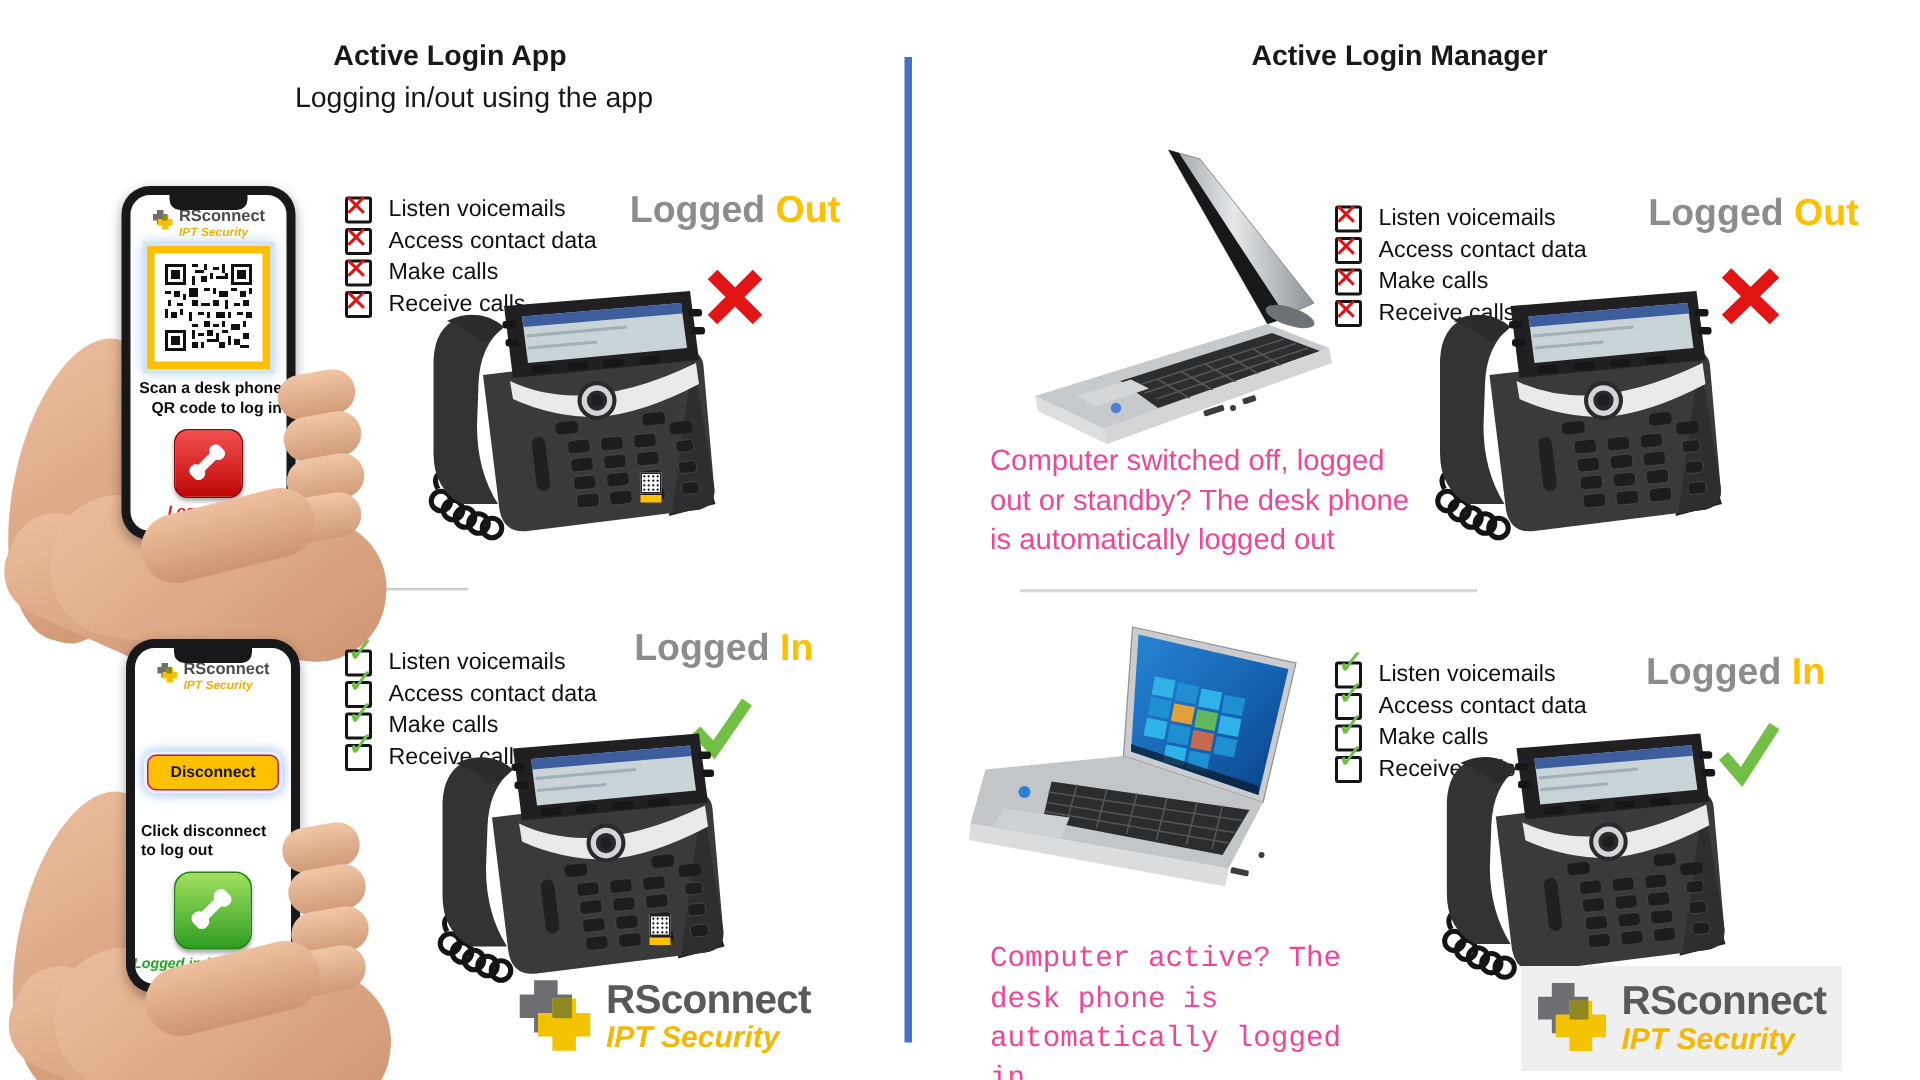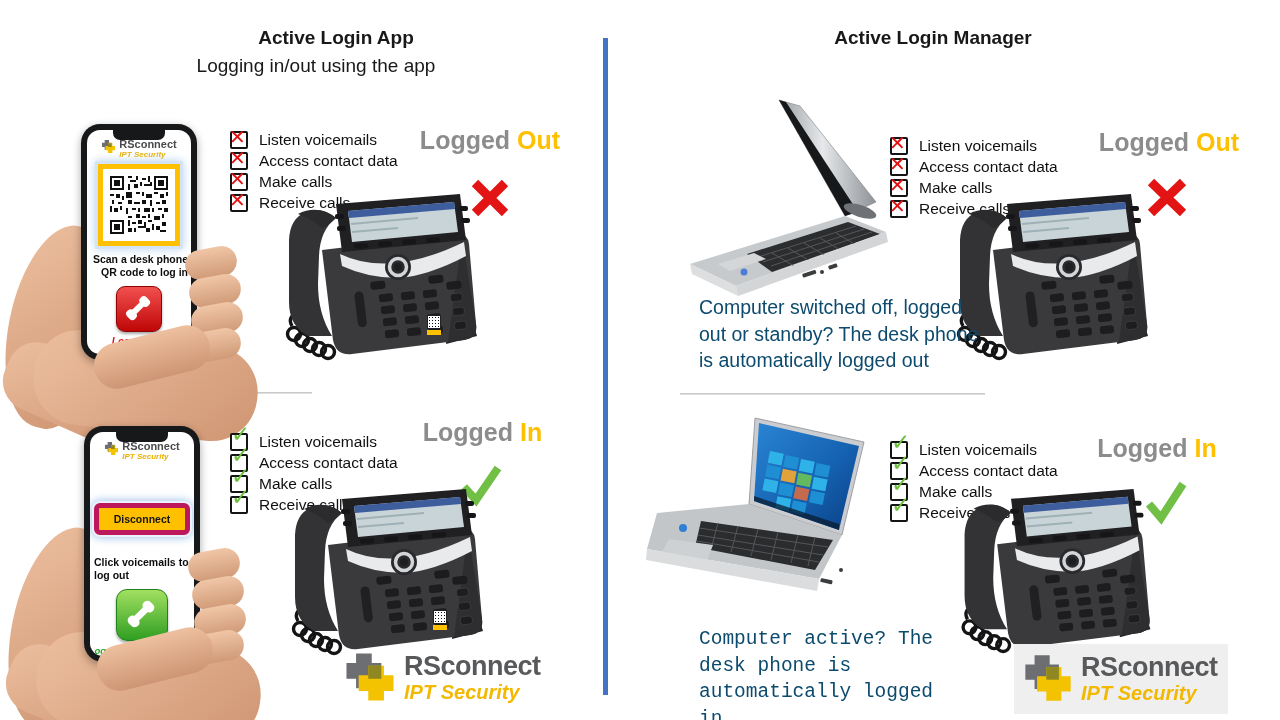--- a/index.html
+++ b/index.html
@@ -54,36 +54,36 @@
            box-shadow:0 0 0 3px #d4e4f5,0 0 9px 3px #b7d2ee;display:flex;align-items:center;justify-content:center;}
   .pcap{margin-top:7px;width:98px;font-size:10.5px;font-weight:bold;line-height:1.25;text-align:right;color:#0d0d0d;}
   .pcap.left{text-align:left;width:96px;}
   .appicon{margin-top:6px;width:44px;height:44px;border-radius:9px;display:flex;align-items:center;justify-content:center;
            box-shadow:0 2px 3px rgba(0,0,0,.35);}
   .appicon.red{background:linear-gradient(180deg,#f25050,#bf0606);border:1px solid #8e0404;}
   .appicon.green{width:50px;height:50px;background:linear-gradient(180deg,#a2e060,#2f9e22);border:1px solid #23811a;border-radius:11px;}
   .pstatus{margin-top:4px;font-size:10px;font-weight:bold;font-style:italic;}
   .pstatus.red{color:#e01414;}
   .pstatus.green{color:#1fa31c;font-size:9.5px;white-space:nowrap;}
-  .disc-btn{margin-top:42px;width:86px;height:22px;background:#ffc000;border:5px solid #be185d;border-radius:6px;
+  .disc-btn{margin-top:42px;width:86px;height:22px;background:#ffc000;border:1px solid #be185d;border-radius:6px;
             display:flex;align-items:center;justify-content:center;font-size:10.5px;font-weight:bold;color:#151515;
             box-shadow:0 0 0 2px #eaf1fa,0 0 8px 3px #a5c6ec;}
   .spacer16{height:14px;}
 
   
   .bigmark svg{display:block;}
 
   
   .sticker{width:14px;height:19px;z-index:6;}
   .sticker .sq{width:12px;height:12px;background:#fff;border:1px solid #222;
      background-image:radial-gradient(#111 34%,transparent 36%);background-size:3px 3px;}
   .sticker .bar{width:14px;height:5px;background:#ffc000;margin-top:1px;}
 
   
-  .caption{font-size:19.5px;line-height:1.37;color:#0c4a6e;margin-left:39px;}
+  .caption{font-size:19.5px;line-height:1.37;color:#ec4899;}
 
   
   .logo{display:flex;align-items:center;gap:7px;}
   .logo .col{display:flex;flex-direction:column;}
   .logo-name{font-size:27px;font-weight:bold;color:#58595b;letter-spacing:-0.5px;line-height:1;}
   .logo-sub{font-size:20px;font-weight:bold;font-style:italic;color:#f3b800;line-height:1;margin-top:2px;}
   .logo-bg{background:#efefef;padding:6px 10px 8px 8px;}
 </style>
 </head>
 <body>
@@ -244,21 +244,21 @@
       </symbol>
 
       <symbol id="logocross" viewBox="0 0 62 62">
         <path d="M15 4 h18 v11 h11 v18 h-11 v11 h-18 v-11 H4 V15 h11 z" fill="#6d6e71"></path>
         <path d="M29 18 h18 v11 h11 v18 h-11 v11 h-18 v-11 H18 V29 h11 z" fill="#f3c200"></path>
         <rect x="29" y="18" width="15" height="15" fill="#8f8722"></rect>
       </symbol>
     </defs>
   </svg>
 
-  <div class="abs panel-title" style="left:0;top:27px;width:600px;padding-left:36px;">Active Login App</div>
+  <div class="abs panel-title" style="left:0;top:27px;width:600px;">Active Login App</div>
   <div class="abs panel-sub" style="left:16px;top:55px;width:600px;">Logging in/out using the app</div>
   <div class="abs panel-title" style="left:599px;top:27px;width:668px;">Active Login Manager</div>
 
   <div class="abs vdivider"></div>
   <div class="abs hrule" style="left:8px;top:392px;width:304px;"></div>
   <div class="abs hrule" style="left:680px;top:393px;width:305px;"></div>
 
   <div class="abs handphone" style="left:15px;top:112px;">
     <div class="palm"></div>
     <div class="wrist"></div>
@@ -351,21 +351,21 @@
           <svg width="15" height="15">
               <use href="#logocross"></use>
             </svg>
           <div class="col">
             <span class="pbrand-name">RSconnect</span>
             <span class="pbrand-sub">IPT Security</span>
           </div>
         </div>
         <div class="disc-btn">Disconnect</div>
         <div class="spacer16"></div>
-        <div class="pcap left">Click voicemails to log out</div>
+        <div class="pcap left">Click disconnect to log out</div>
         <div class="appicon green">
           <svg width="38" height="38">
               <use href="#handsetglyph"></use>
             </svg>
         </div>
         <div class="pstatus green">Logged in (phone #458)</div>
       </div>
     </div>
     <div class="fingertip" style="left:170px;top:136px;"></div>
     <div class="fingertip" style="left:174px;top:164px;"></div>

